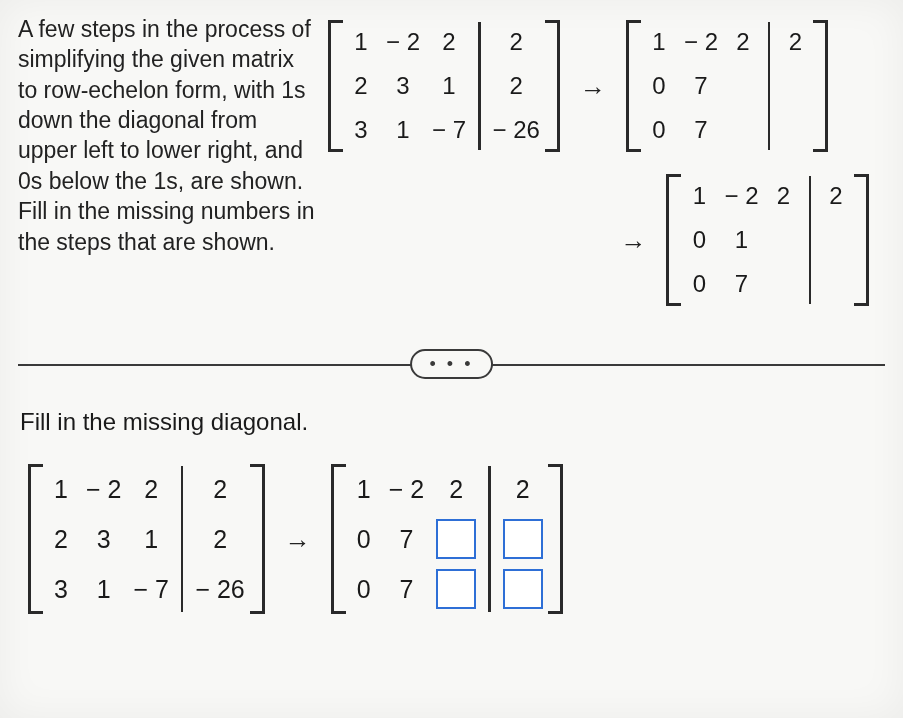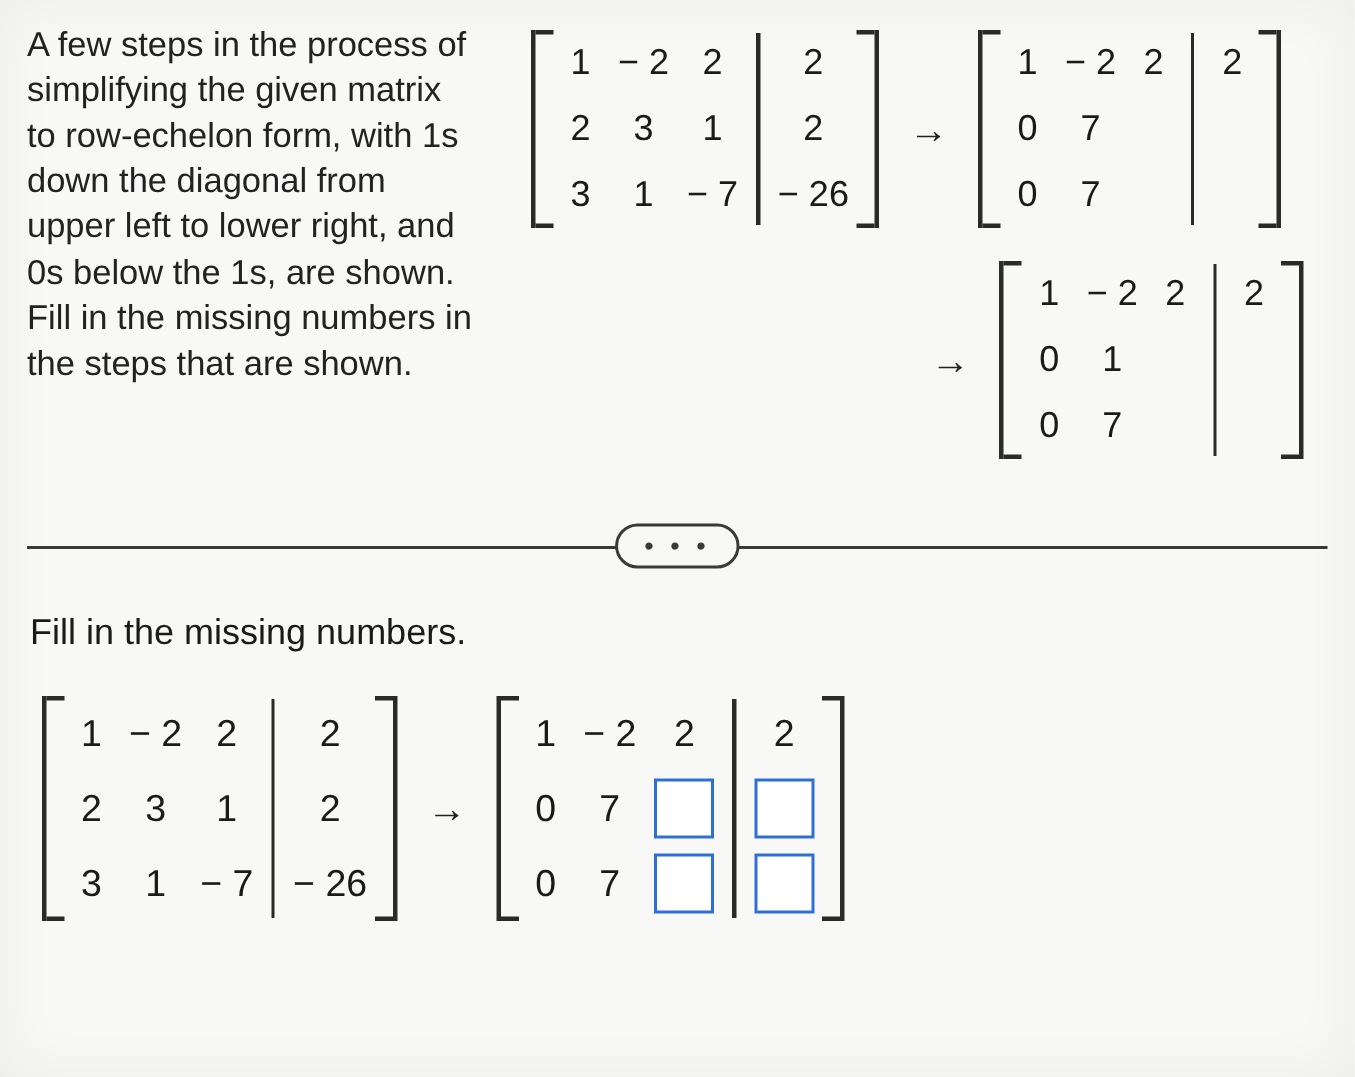--- a/index.html
+++ b/index.html
@@ -12,21 +12,21 @@
     color: #1a1a1a;
     position: relative;
     overflow: hidden;
   }
   .page {
     padding: 14px 18px 18px 18px;
   }
   .top-row {
     display: flex;
     align-items: flex-start;
-    gap: 26px;
+    gap: 0;
   }
   .problem-text {
     width: 300px;
     font-size: 23px;
     line-height: 1.32;
     color: #222;
   }
   .matrices-area {
     flex: 1;
     display: flex;
@@ -257,21 +257,21 @@
       </div>
 
     </div>
   </div>
 
   <div class="divider-wrap">
     <hr class="divider-line">
     <button class="dots-pill">• • •</button>
   </div>
 
-  <div class="fill-heading">Fill in the missing numbers.</div>
+  <div class="fill-heading">Fill in the missing diagonal.</div>
 
   <div class="mat-line bottom-row">
 
     <div class="matrix">
       <div class="bracket left"></div>
       <div class="cols">
         <div class="main-cols" style="grid-template-columns: repeat(3, auto);">
           <span class="cell">1</span>
           <span class="cell">− 2</span>
           <span class="cell">2</span>

